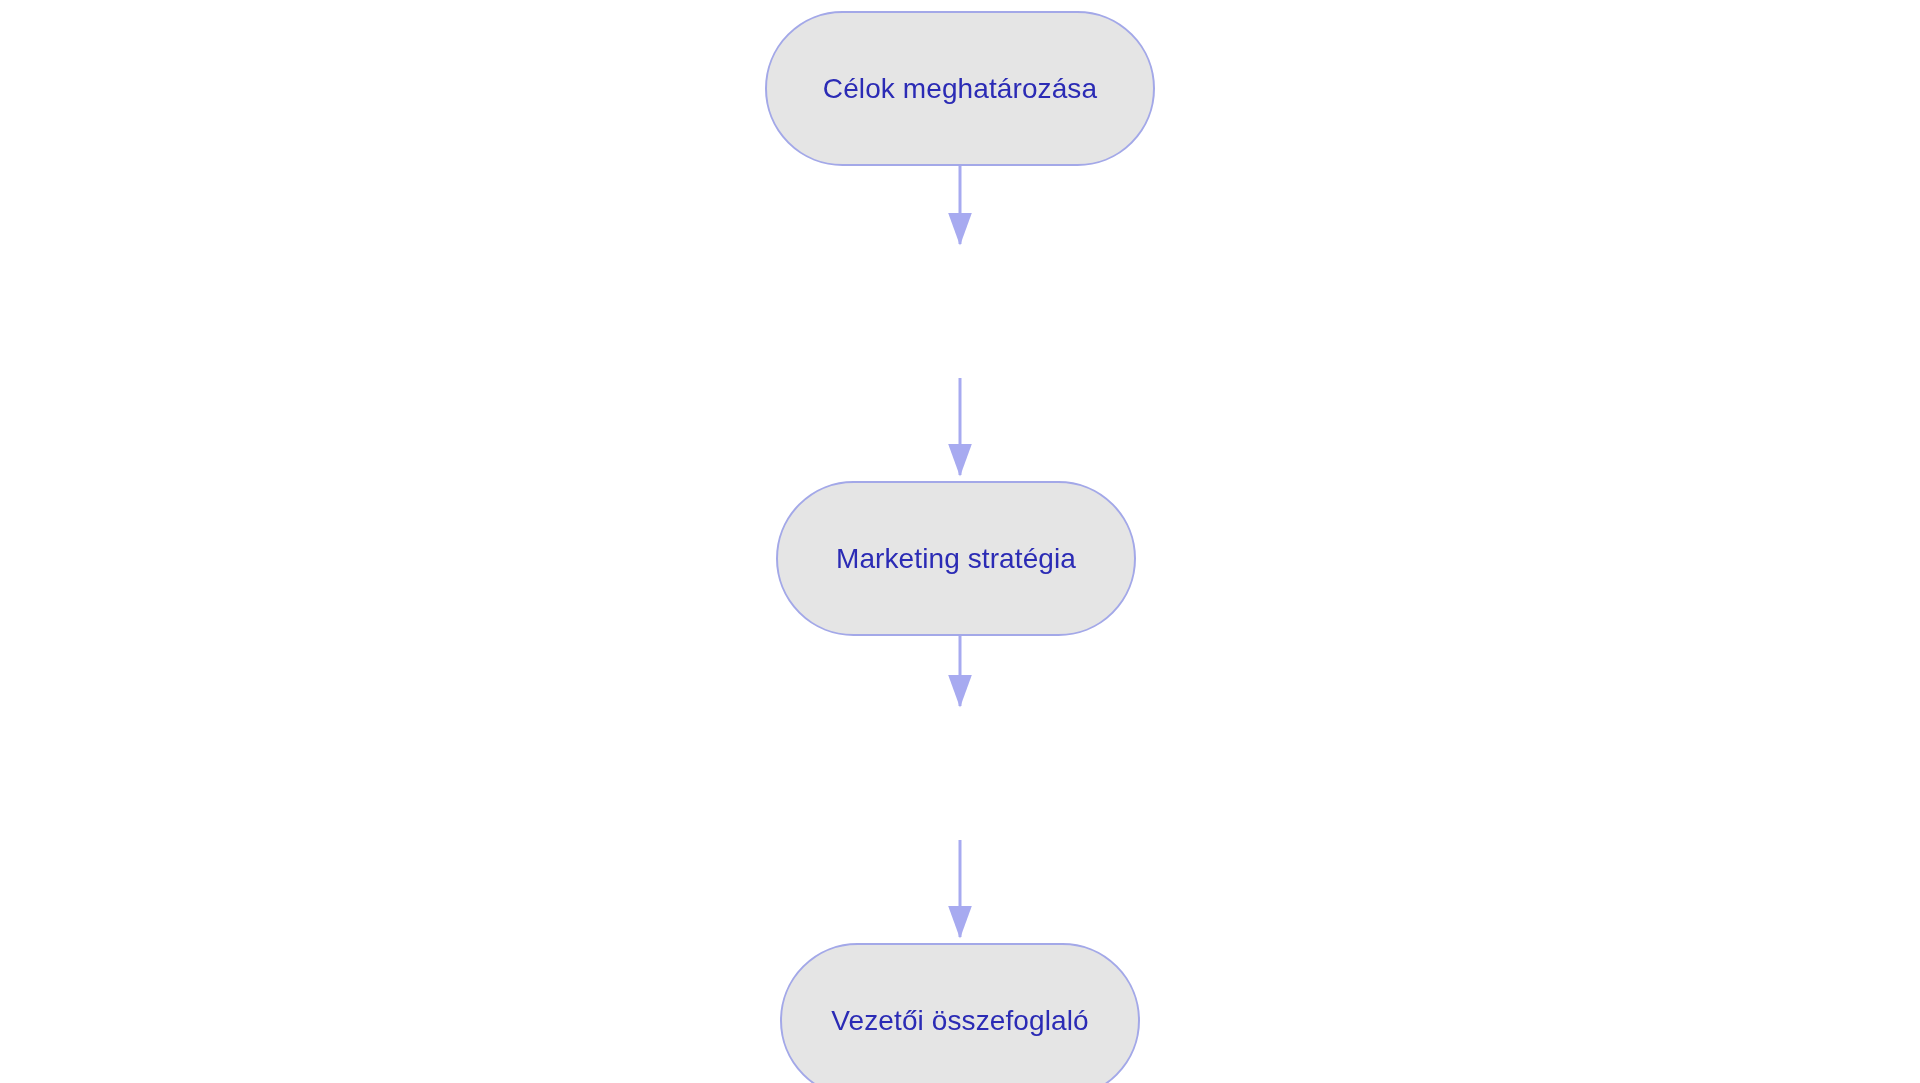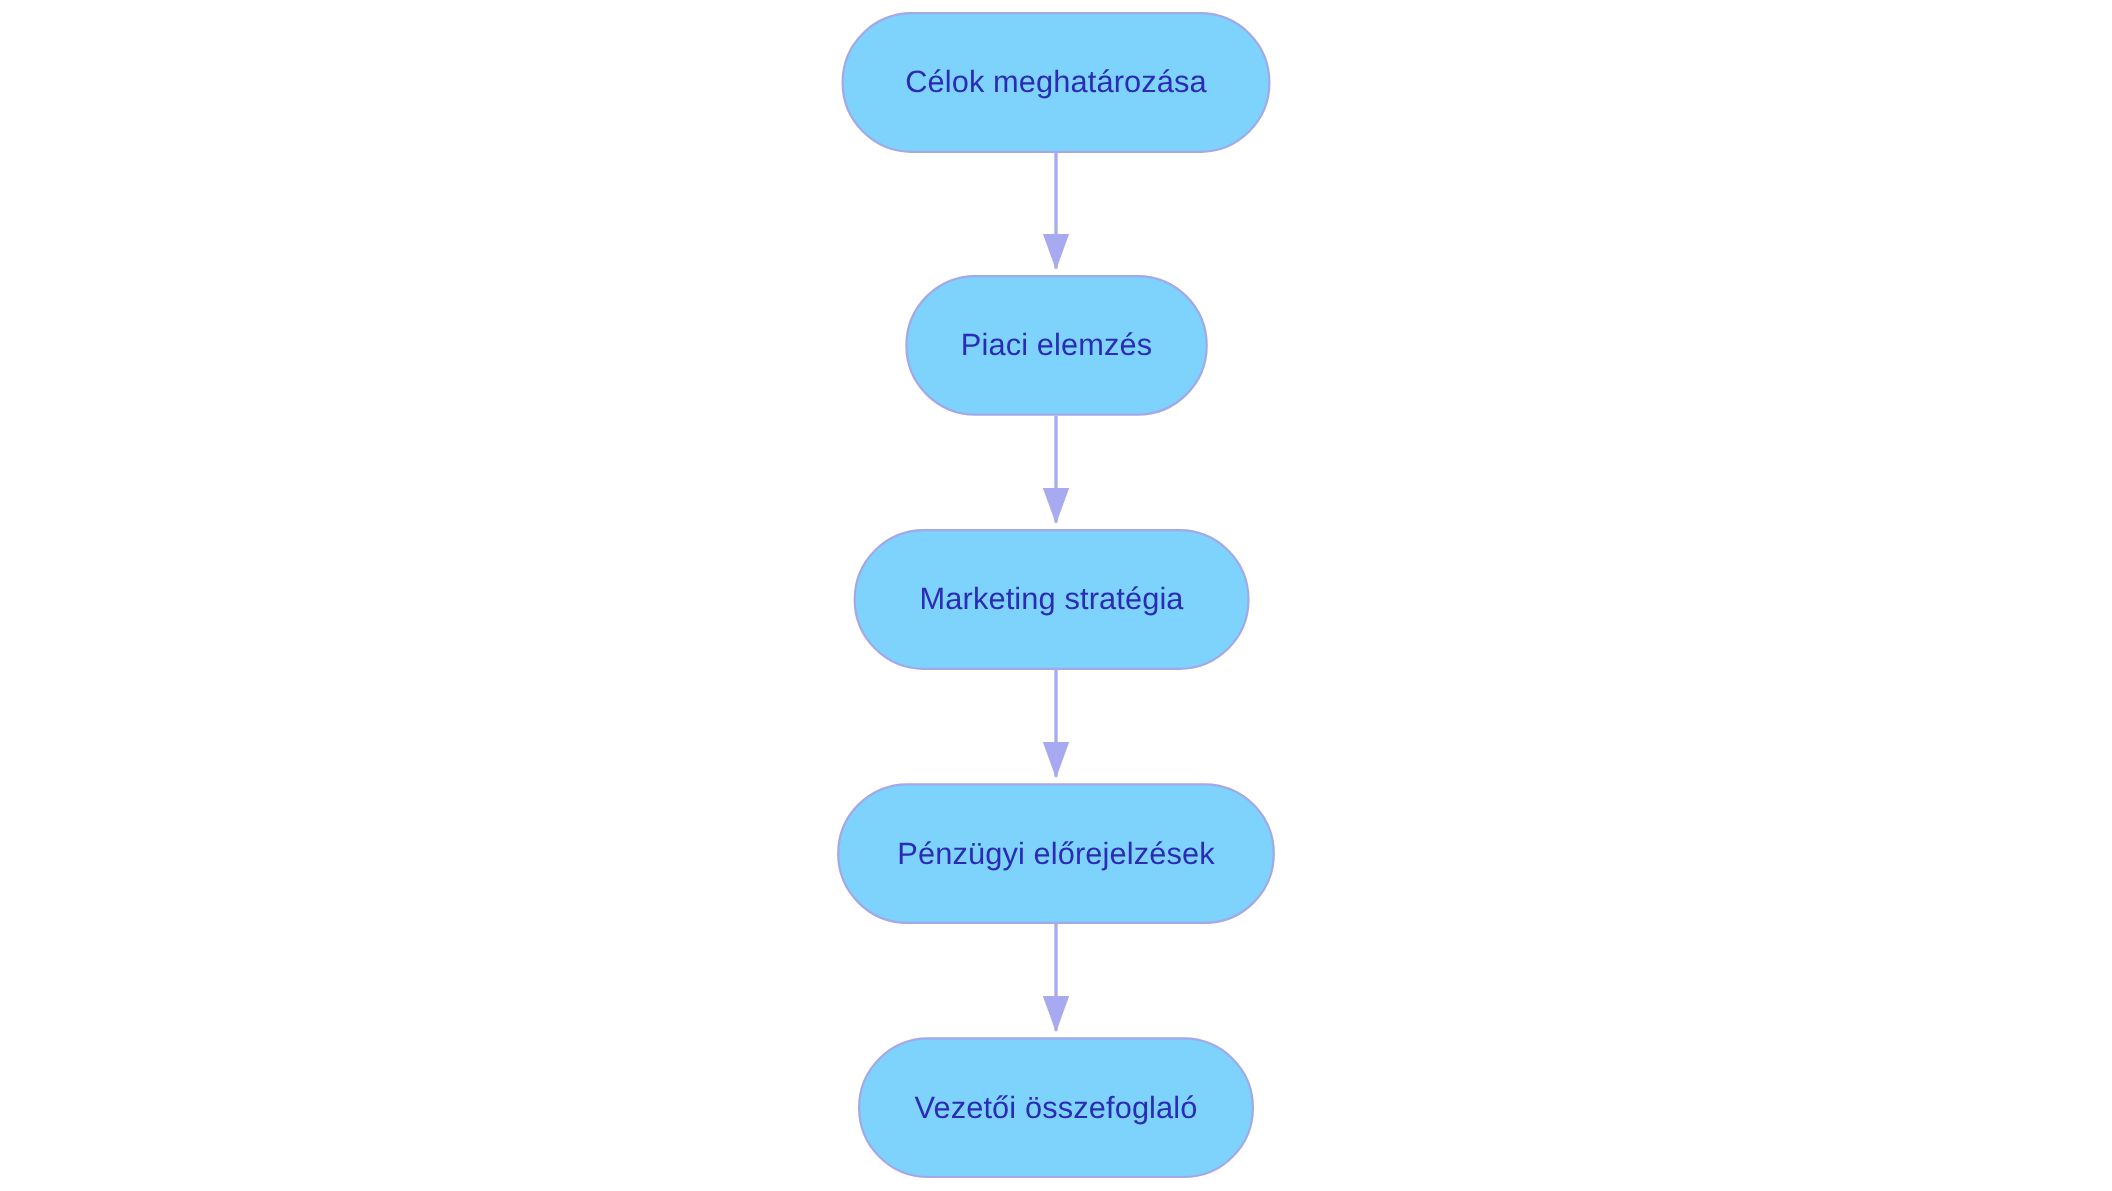--- a/index.html
+++ b/index.html
@@ -29,24 +29,24 @@
     height: 1083px;
     pointer-events: none;
   }
 
   .node {
     position: absolute;
     box-sizing: border-box;
     display: flex;
     align-items: center;
     justify-content: center;
-    background: #7dd3fc;
+    background: #e5e5e5;
     border: 2px solid #a3a8e8;
     border-radius: 999px;
-    height: 128px;
+    height: 155px;
   }
 
   .node-label {
     font-family: "Liberation Sans", "DejaVu Sans", sans-serif;
     font-size: 28px;
     font-weight: 400;
     color: #2b2bb5;
     letter-spacing: 0.1px;
     white-space: nowrap;
     line-height: 1;
@@ -77,29 +77,23 @@
 
     <line x1="960" y1="609" x2="960" y2="706" stroke="#a7aaf0" stroke-width="3" marker-end="url(#arrowhead)"></line>
 
     <line x1="960" y1="840" x2="960" y2="937" stroke="#a7aaf0" stroke-width="3" marker-end="url(#arrowhead)"></line>
   </svg>
 
   <div class="node" id="node-1">
     <span class="node-label">Célok meghatározása</span>
   </div>
 
-  <div class="node" id="node-2">
-    <span class="node-label">Piaci elemzés</span>
-  </div>
 
   <div class="node" id="node-3">
     <span class="node-label">Marketing stratégia</span>
   </div>
 
-  <div class="node" id="node-4">
-    <span class="node-label">Pénzügyi előrejelzések</span>
-  </div>
 
   <div class="node" id="node-5">
     <span class="node-label">Vezetői összefoglaló</span>
   </div>
 
 </div>
 
 </body></html>

